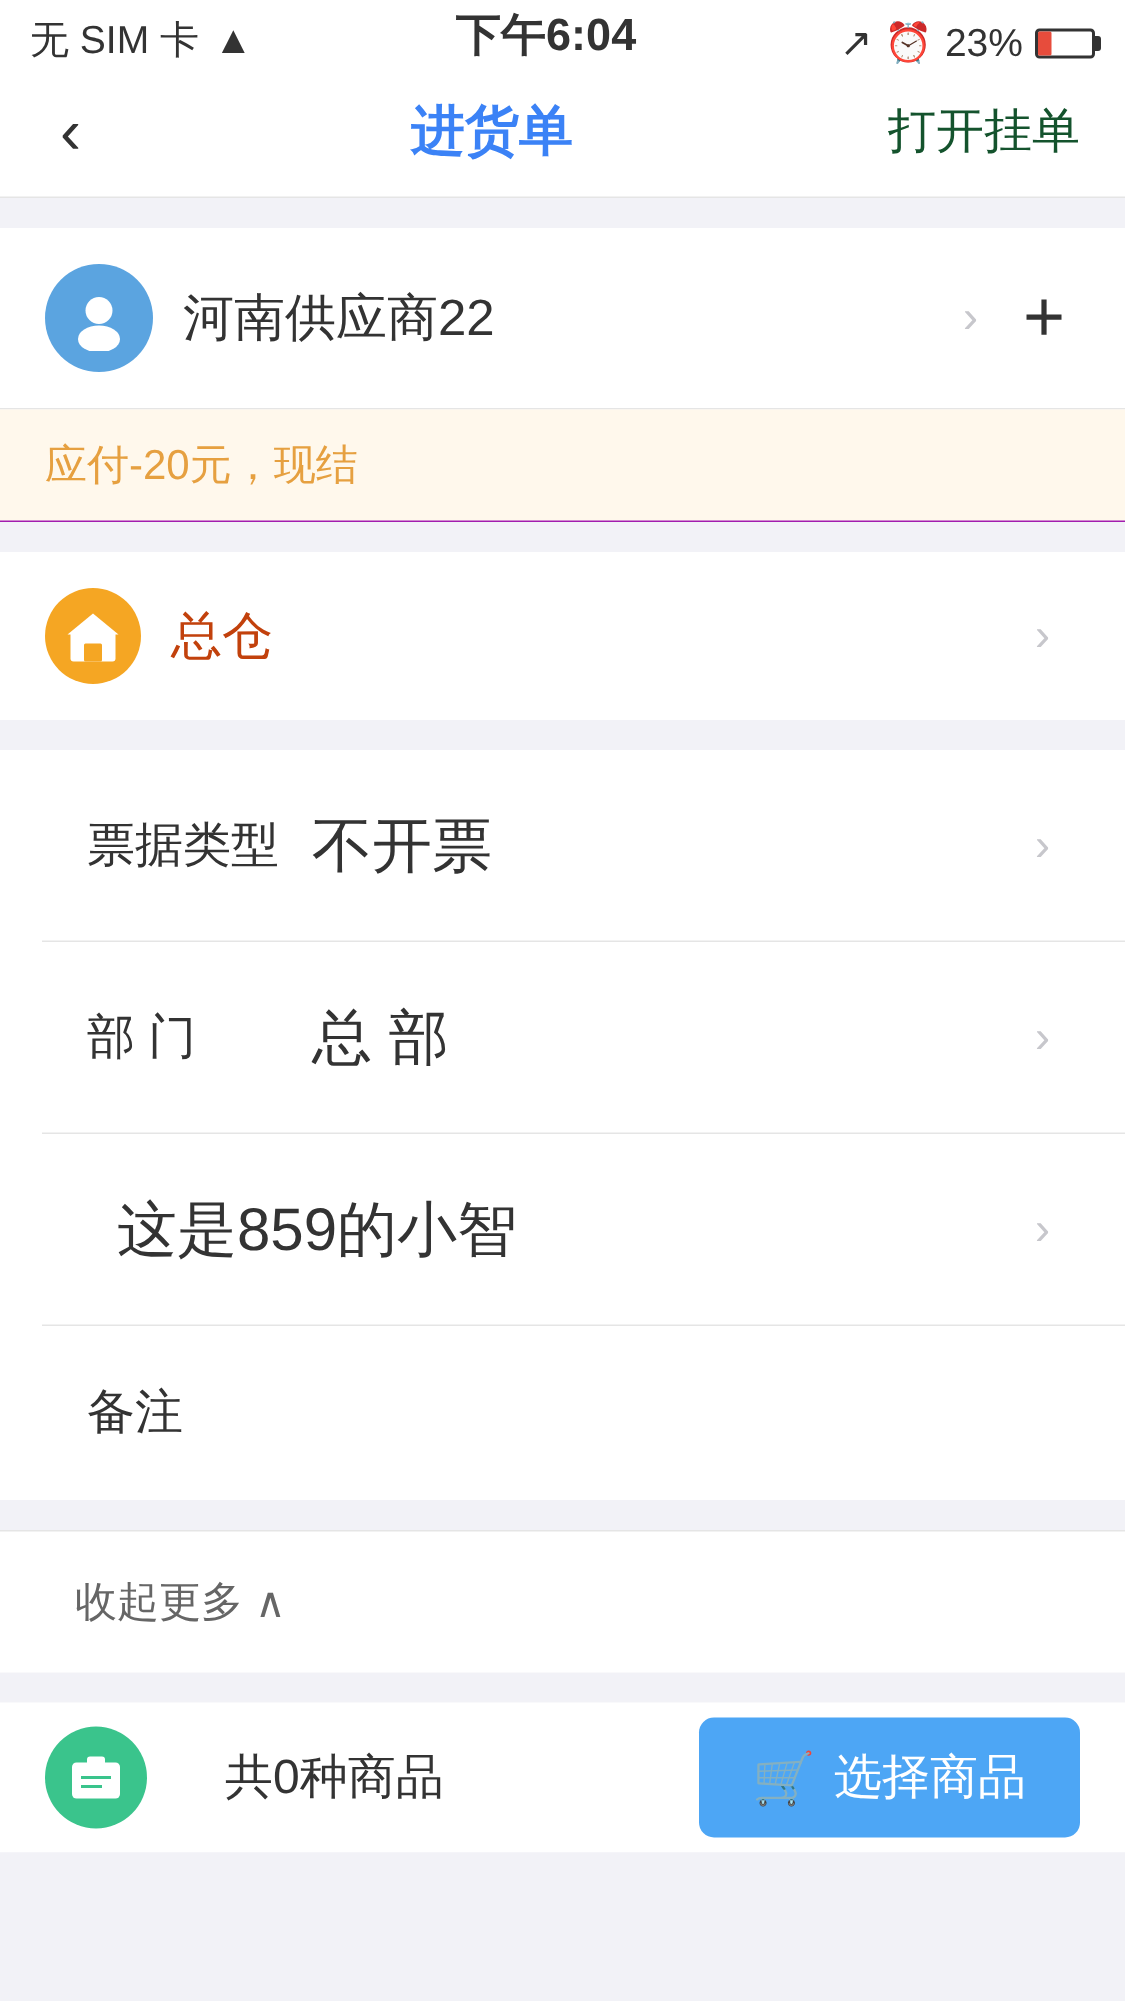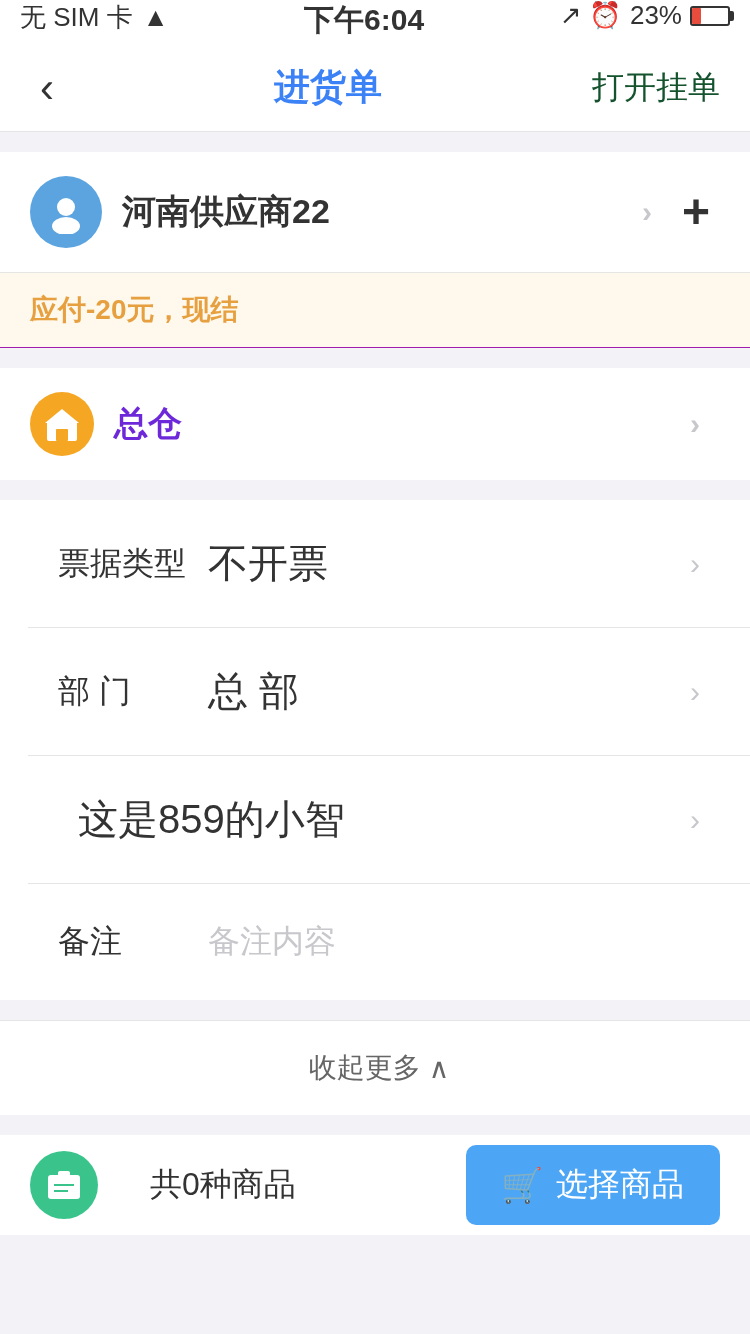--- a/index.html
+++ b/index.html
@@ -11,21 +11,21 @@
       background: #f2f2f7;
       font-family: -apple-system, "PingFang SC", "Helvetica Neue", sans-serif;
       font-size: 32px;
       color: #333;
     }
 
     
     .status-bar {
       display: flex;
       justify-content: space-between;
-      align-items: flex-start;
+      align-items: flex-end;
       background: #fff;
       height: 44px;
       padding: 0 20px;
       font-size: 26px;
       color: #333;
     }
     .status-left { display: flex; align-items: center; gap: 10px; }
     .status-center { font-weight: 600; font-size: 30px; }
     .status-right { display: flex; align-items: center; gap: 8px; font-size: 26px; }
 
@@ -60,21 +60,20 @@
     
     .section-divider {
       height: 20px;
       background: #f2f2f7;
     }
 
     
     .card {
       background: #fff;
       margin-bottom: 4px;
-      font-weight: bold;
     }
 
     
     .supplier-row {
       display: flex;
       align-items: center;
       padding: 24px 30px;
       background: #fff;
       border-bottom: 1px solid #e5e5e5;
     }
@@ -139,21 +138,21 @@
       margin-right: 20px;
       flex-shrink: 0;
     }
     .warehouse-icon svg {
       width: 38px;
       height: 38px;
     }
     .warehouse-name {
       flex: 1;
       font-size: 34px;
-      color: #6d28d9;
+      color: #c2410c;
     }
 
     
     .form-section {
       background: #fff;
       margin-top: 20px;
     }
     .form-row {
       display: flex;
       align-items: center;
@@ -181,23 +180,22 @@
       flex: 1;
       font-size: 32px;
       color: #c7c7cc;
       padding-left: 20px;
     }
 
     
     .collapse-row {
       background: #fff;
       display: flex;
-      justify-content: center;
-      align-items: center;
-      padding: 28px 32px;
+      align-items: center;
+      padding: 28px 42px;
       margin-top: 20px;
       font-size: 28px;
       color: #666;
       cursor: pointer;
       border-top: 1px solid #e5e5e5;
     }
     .collapse-row span {
       margin-left: 8px;
     }
 
@@ -324,21 +322,20 @@
     <span class="chevron">›</span>
   </div>
 
   <div class="form-row">
     <span class="form-value">这是859的小智</span>
     <span class="chevron">›</span>
   </div>
 
   <div class="form-row">
     <span class="form-label">备注</span>
-    <span class="form-placeholder">备注内容</span>
   </div>
 </div>
 
 <div class="collapse-row">
   <span>收起更多</span>
   <span>∧</span>
 </div>
 
 <div class="bottom-bar">
   <div class="product-icon">

